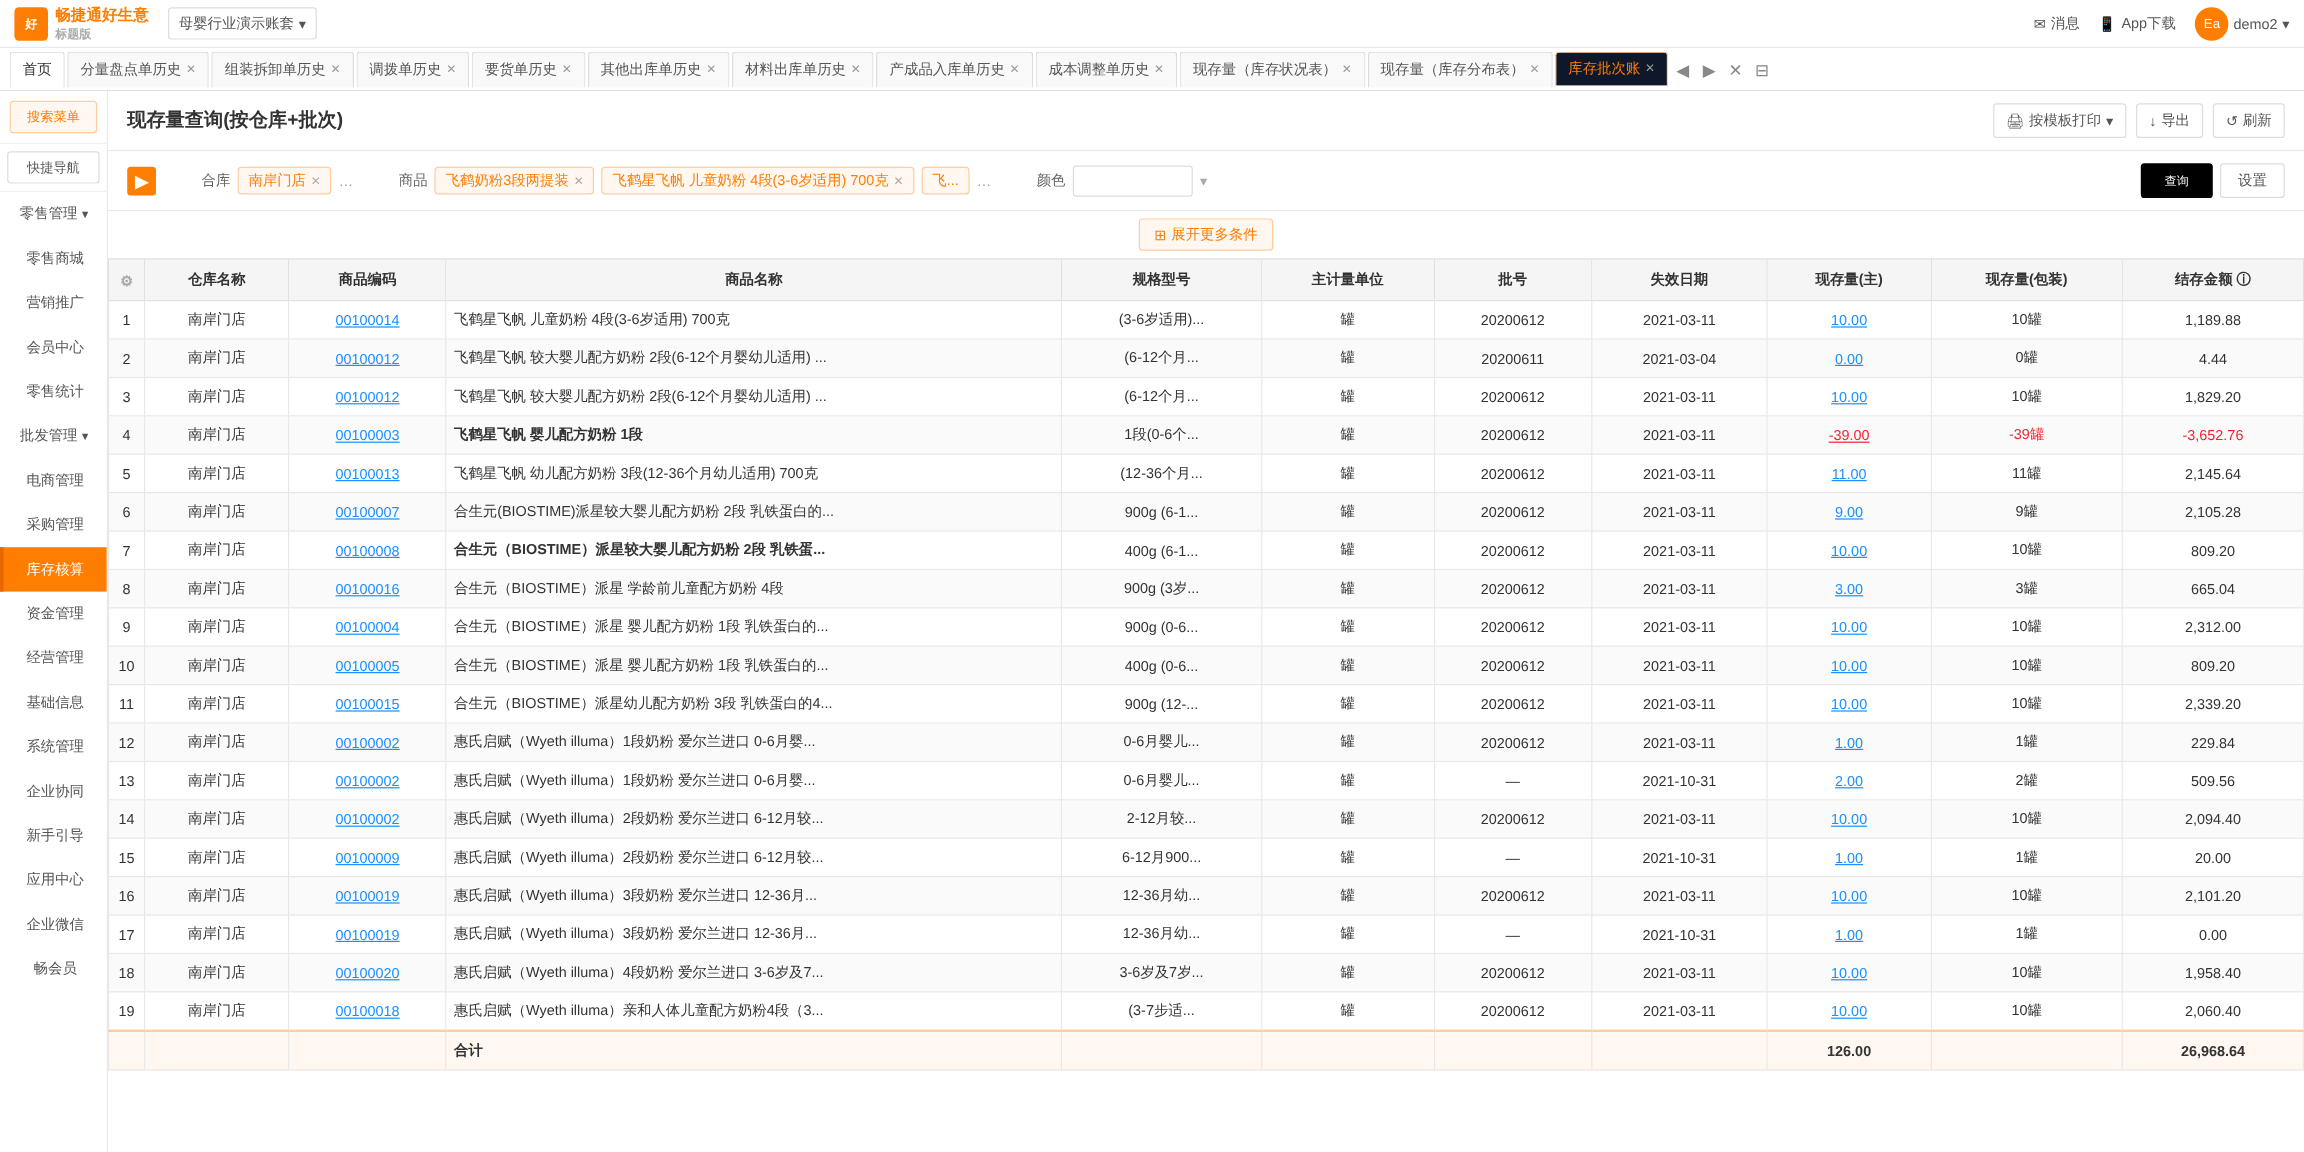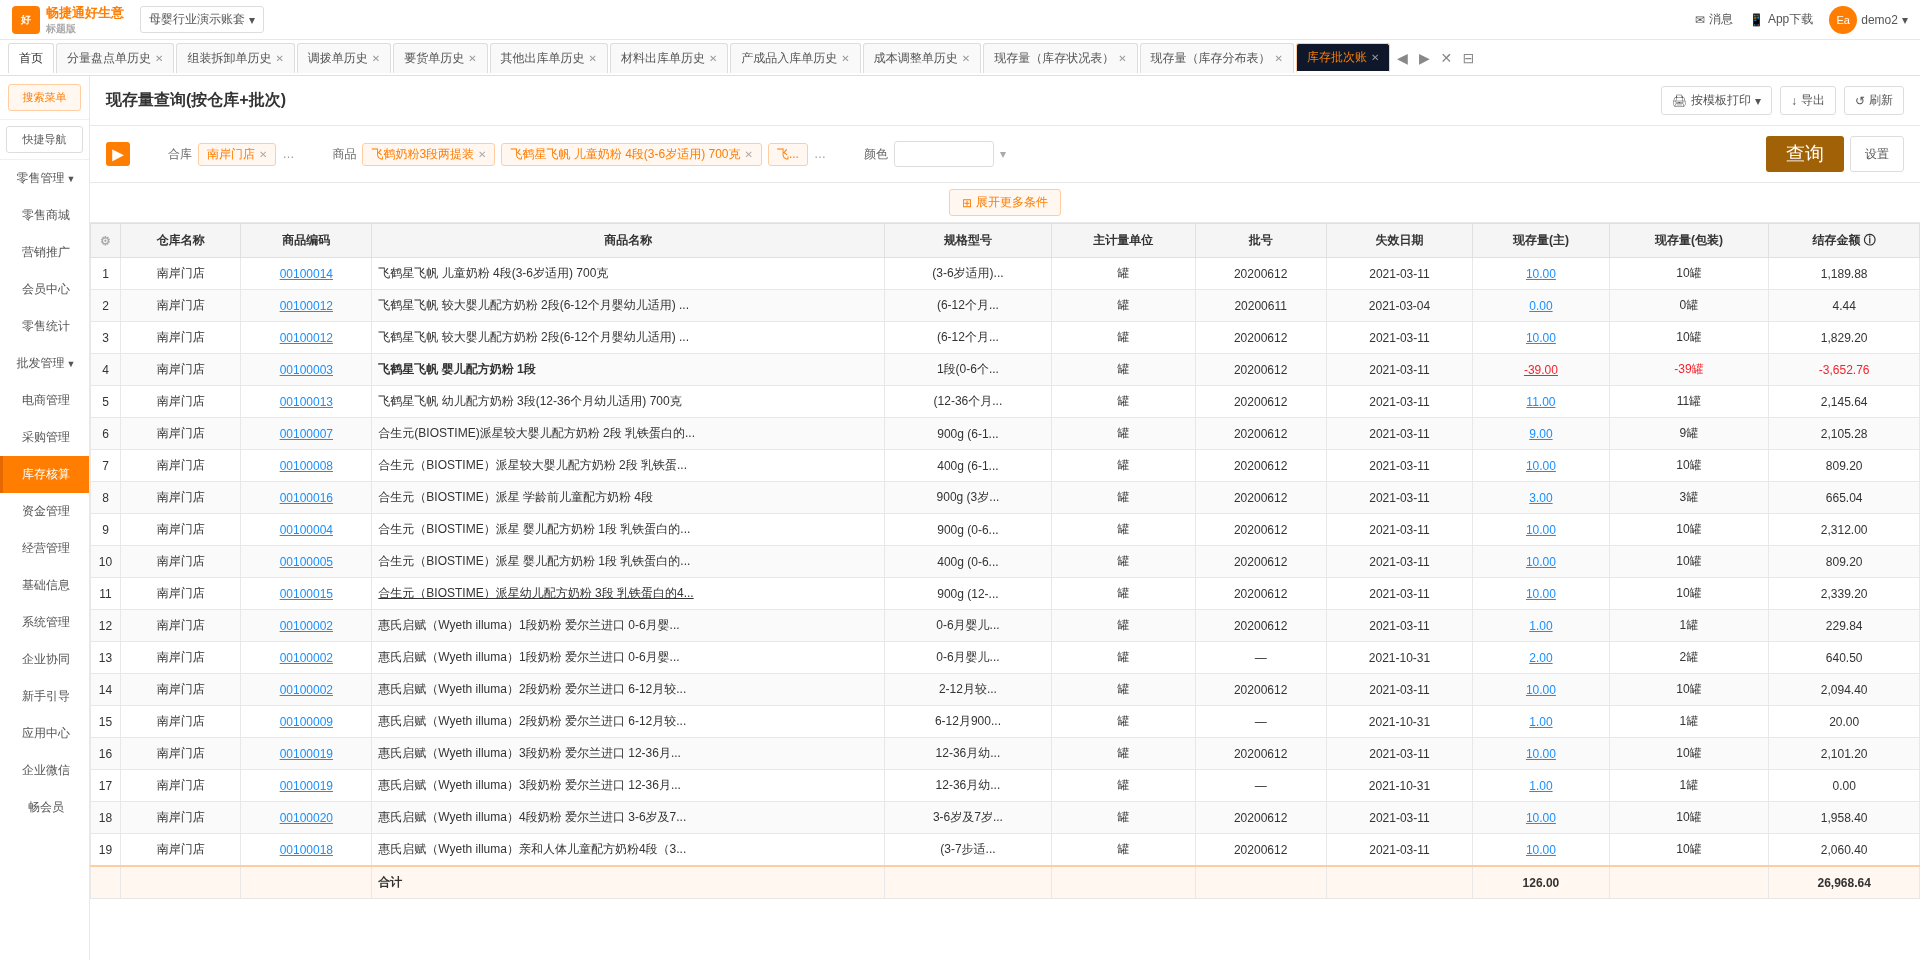--- a/index.html
+++ b/index.html
@@ -319,21 +319,21 @@
         <span class="filter-dots">…</span>
       </div>
 
       <div class="filter-group">
         <span class="filter-label">颜色</span>
         <div style="flex:1;min-width:100px;border:1px solid #ddd;border-radius:3px;height:26px;background:#fff;"></div>
         <span style="color:#aaa;">▾</span>
       </div>
 
       <div style="margin-left:auto;display:flex;gap:6px;">
-        <button style="padding:5px 20px;background:#a16207;color:#fff;border:none;border-radius:3px;cursor:pointer;font-size:19px;">查询</button>
+        <button style="padding:5px 20px;background:#000000;color:#fff;border:none;border-radius:3px;cursor:pointer;font-size:10px;">查询</button>
         <button style="padding:5px 14px;background:#fff;color:#555;border:1px solid #ddd;border-radius:3px;cursor:pointer;font-size:12px;">设置</button>
       </div>
     </div>
 
     <div class="filter-expand-row">
       <div class="expand-btn">
         <span>⊞</span>
         <span>展开更多条件</span>
       </div>
     </div>
@@ -433,21 +433,21 @@
     <td>20200612</td>
     <td>2021-03-11</td>
     <td class="td-link">9.00</td>
     <td class="">9罐</td>
     <td class="">2,105.28</td>
   </tr>
             <tr>
     <td>7</td>
     <td>南岸门店</td>
     <td class="td-link">00100008</td>
-    <td class="td-left" style="max-width:260px;overflow:hidden;text-overflow:ellipsis;white-space:nowrap;">合生元（BIOSTIME）派星较大婴儿配方奶粉 2段 乳铁蛋...</td>
+    <td class="td-left" style="max-width:260px;overflow:hidden;text-overflow:ellipsis;white-space:nowrap;font-weight:bold;">合生元（BIOSTIME）派星较大婴儿配方奶粉 2段 乳铁蛋...</td>
     <td>400g (6-1...</td>
     <td>罐</td>
     <td>20200612</td>
     <td>2021-03-11</td>
     <td class="td-link">10.00</td>
     <td class="">10罐</td>
     <td class="">809.20</td>
   </tr>
             <tr>
     <td>8</td>
@@ -485,21 +485,21 @@
     <td>20200612</td>
     <td>2021-03-11</td>
     <td class="td-link">10.00</td>
     <td class="">10罐</td>
     <td class="">809.20</td>
   </tr>
             <tr>
     <td>11</td>
     <td>南岸门店</td>
     <td class="td-link">00100015</td>
-    <td class="td-left" style="max-width:260px;overflow:hidden;text-overflow:ellipsis;white-space:nowrap;text-decoration:underline;">合生元（BIOSTIME）派星幼儿配方奶粉 3段 乳铁蛋白的4...</td>
+    <td class="td-left" style="max-width:260px;overflow:hidden;text-overflow:ellipsis;white-space:nowrap;">合生元（BIOSTIME）派星幼儿配方奶粉 3段 乳铁蛋白的4...</td>
     <td>900g (12-...</td>
     <td>罐</td>
     <td>20200612</td>
     <td>2021-03-11</td>
     <td class="td-link">10.00</td>
     <td class="">10罐</td>
     <td class="">2,339.20</td>
   </tr>
             <tr>
     <td>12</td>
@@ -518,21 +518,21 @@
     <td>13</td>
     <td>南岸门店</td>
     <td class="td-link">00100002</td>
     <td class="td-left" style="max-width:260px;overflow:hidden;text-overflow:ellipsis;white-space:nowrap;">惠氏启赋（Wyeth illuma）1段奶粉 爱尔兰进口 0-6月婴...</td>
     <td>0-6月婴儿...</td>
     <td>罐</td>
     <td>—</td>
     <td>2021-10-31</td>
     <td class="td-link">2.00</td>
     <td class="">2罐</td>
-    <td class="">640.50</td>
+    <td class="">509.56</td>
   </tr>
             <tr>
     <td>14</td>
     <td>南岸门店</td>
     <td class="td-link">00100002</td>
     <td class="td-left" style="max-width:260px;overflow:hidden;text-overflow:ellipsis;white-space:nowrap;">惠氏启赋（Wyeth illuma）2段奶粉 爱尔兰进口 6-12月较...</td>
     <td>2-12月较...</td>
     <td>罐</td>
     <td>20200612</td>
     <td>2021-03-11</td>

